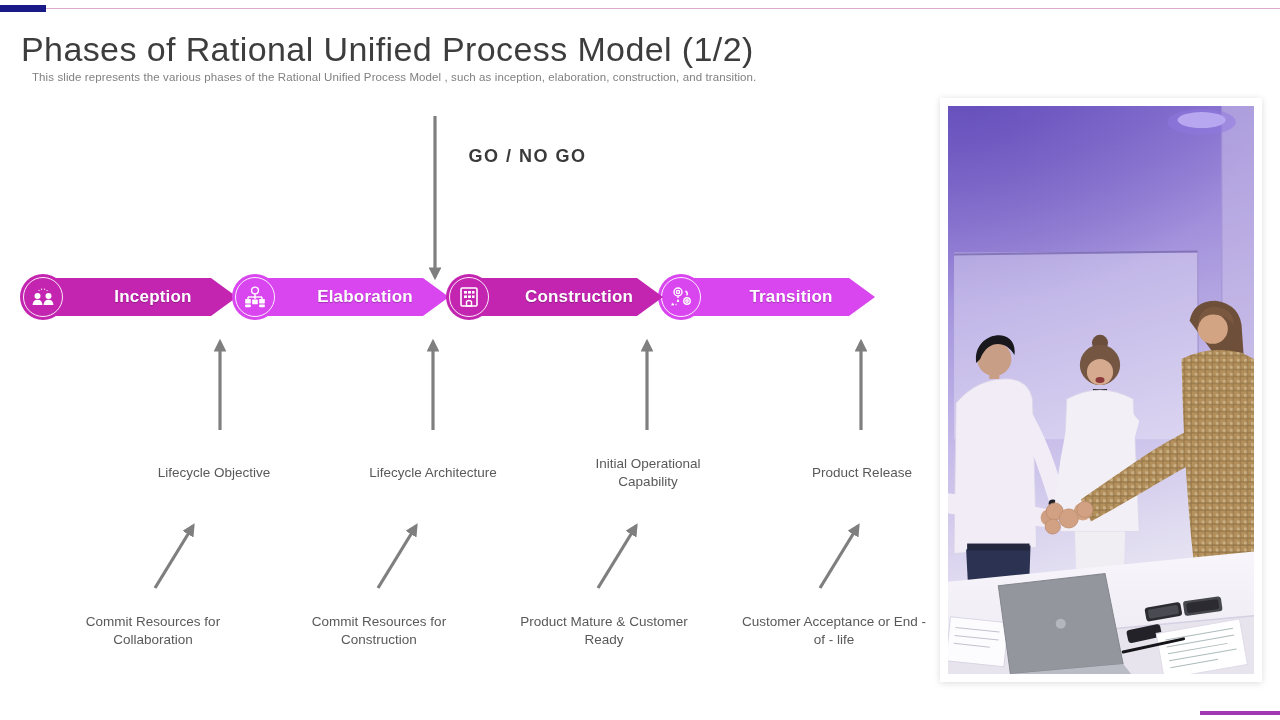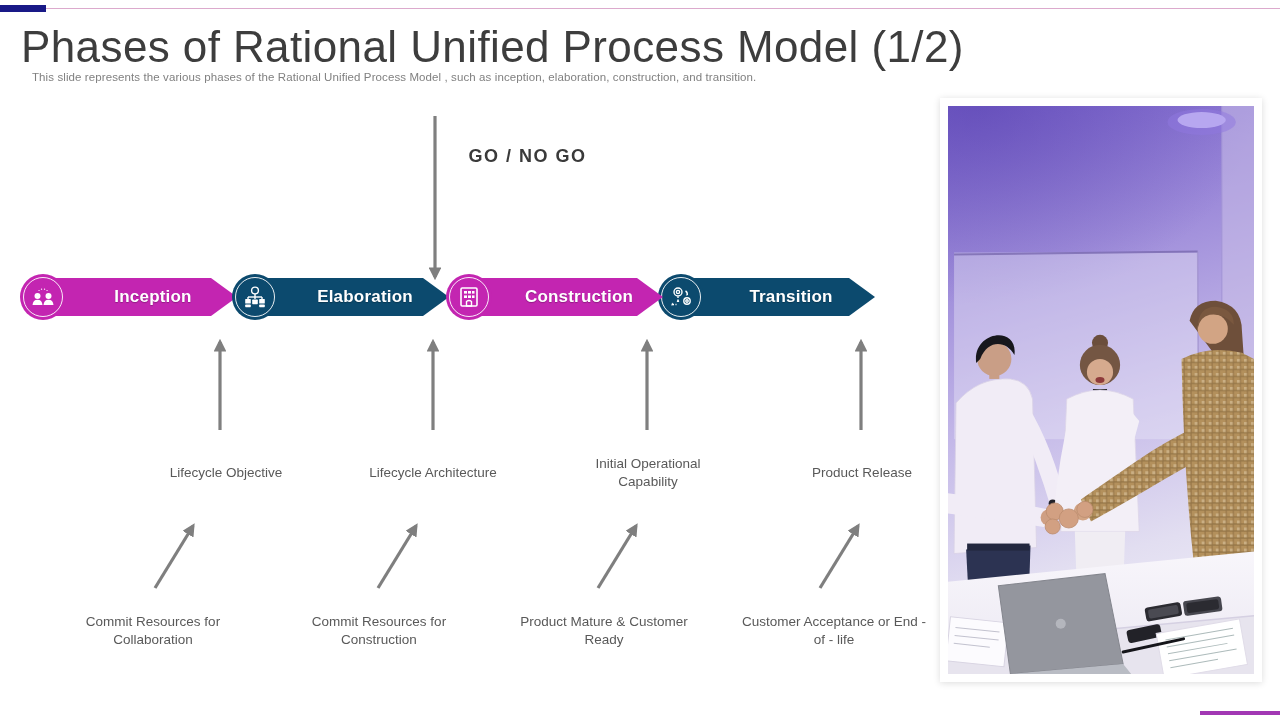--- a/index.html
+++ b/index.html
@@ -4,21 +4,21 @@
 <style>
   html,body{margin:0;padding:0;background:#fff;}
   .slide{position:relative;width:1280px;height:720px;background:#ffffff;overflow:hidden;
          font-family:"Liberation Sans","DejaVu Sans",sans-serif;}
 
   
   .accent-navy{position:absolute;left:0;top:5px;width:46px;height:7px;background:#191987;}
   .accent-line{position:absolute;left:46px;top:8px;width:1234px;height:1px;background:#dcaacd;}
 
   
-  .title{position:absolute;left:21px;top:22px;margin:0;font-size:44px;font-weight:400;
+  .title{position:absolute;left:21px;top:30px;margin:0;font-size:34px;font-weight:400;
          color:#3d3d3d;letter-spacing:.4px;white-space:nowrap;}
   .subtitle{position:absolute;left:32px;top:71px;margin:0;font-size:11.5px;color:#808080;letter-spacing:.1px;}
 
   
   .arrows{position:absolute;left:0;top:0;width:1280px;height:720px;pointer-events:none;}
 
   
   .gonogo{position:absolute;left:455px;top:146px;width:145px;text-align:center;
           font-size:18px;font-weight:800;color:#3a3a3a;letter-spacing:1.5px;}
 
@@ -26,27 +26,27 @@
   .phase{position:absolute;top:274px;width:216px;height:46px;}
   .phase.p0{left:20px;} .phase.p1{left:232px;} .phase.p2{left:446px;} .phase.p3{left:658px;}
   .chev{position:absolute;left:23px;top:4px;width:194px;height:38px;display:flex;align-items:center;
         justify-content:center;padding-left:26px;box-sizing:border-box;
         clip-path:polygon(0 0,calc(100% - 26px) 0,100% 50%,calc(100% - 26px) 100%,0 100%);}
   .chev-label{color:#fff;font-weight:700;font-size:17px;letter-spacing:.2px;text-shadow:0 1px 1px rgba(0,0,0,.25);}
   .circ{position:absolute;left:0;top:0;width:46px;height:46px;border-radius:50%;
         display:flex;align-items:center;justify-content:center;}
   .circ::after{content:"";position:absolute;inset:3px;border:1.5px solid rgba(255,255,255,.9);border-radius:50%;}
   .is-magenta{background:#c325b1;align-items:center;}
-  .is-navy{background:#0c4a6e;}
+  .is-navy{background:#d946ef;}
   .ic{width:26px;height:26px;}
 
   
   .mlabel{position:absolute;top:452px;width:160px;height:42px;display:flex;align-items:center;
           justify-content:center;text-align:center;font-size:13.5px;line-height:1.32;color:#595959;}
-  .m0{left:146px;} .m1{left:353px;} .m2{left:568px;} .m3{left:782px;text-align:center;}
+  .m0{left:134px;} .m1{left:353px;} .m2{left:568px;} .m3{left:782px;text-align:center;}
 
   
   .clabel{position:absolute;top:609px;width:184px;height:44px;display:flex;align-items:center;
           justify-content:center;text-align:center;font-size:13.5px;line-height:1.35;color:#595959;}
   .c0{left:61px;} .c1{left:287px;text-align:center;} .c2{left:512px;} .c3{left:742px;}
 
   
   .photo-frame{position:absolute;left:940px;top:98px;width:322px;height:584px;background:#fff;
                box-sizing:border-box;padding:8px;box-shadow:0 1px 7px rgba(0,0,0,.14);}
   .photo-frame svg{display:block;width:100%;height:100%;}

